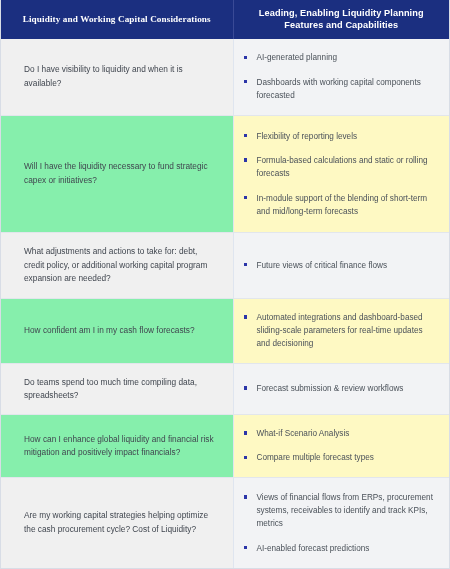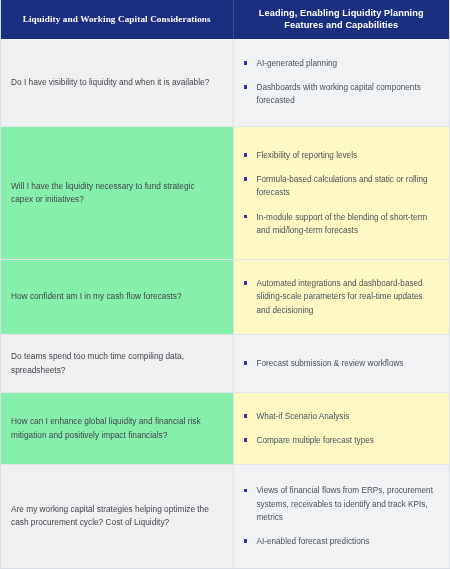--- a/index.html
+++ b/index.html
@@ -56,21 +56,21 @@
     font-size: 8.3px;
     color: #40464f;
     line-height: 1.62;
     box-sizing: border-box;
     border-bottom: 1px solid #e2e6ec;
   }
   tbody tr:last-child td {
     border-bottom: none;
   }
   tbody td.q-cell {
-    padding: 10px 14px 10px 10px;
+    padding: 10px 14px 10px 23px;
     border-right: 1px solid #dfe5ef;
   }
   tbody td.a-cell {
     padding: 10px 12px 10px 8px;
   }
 
   tbody tr.shade td { background: #f0f0f0; }
   tbody tr.plain td { background: #86efac; }
   tbody tr.shade td.a-cell { background: #f2f3f5; }
   tbody tr.plain td.a-cell { background: #fef9c3; }
@@ -136,20 +136,30 @@
             <span class="q-text">Will I have the liquidity necessary to fund strategic capex or initiatives?</span>
           </td>
           <td class="a-cell">
             <ul class="bullets">
               <li><span class="bullet-dot"></span><span>Flexibility of reporting levels</span></li>
               <li><span class="bullet-dot"></span><span>Formula-based calculations and static or rolling forecasts</span></li>
               <li><span class="bullet-dot"></span><span>In-module support of the blending of short-term and mid/long-term forecasts</span></li>
             </ul>
           </td>
         </tr>
+        <tr class="shade">
+          <td class="q-cell">
+            <span class="q-text">What adjustments and actions to take for: debt, credit policy, or additional working capital program expansion are needed?</span>
+          </td>
+          <td class="a-cell">
+            <ul class="bullets">
+              <li><span class="bullet-dot"></span><span>Future views of critical finance flows</span></li>
+            </ul>
+          </td>
+        </tr>
         <tr class="plain">
           <td class="q-cell">
             <span class="q-text">How confident am I in my cash flow forecasts?</span>
           </td>
           <td class="a-cell">
             <ul class="bullets">
               <li><span class="bullet-dot"></span><span>Automated integrations and dashboard-based sliding-scale parameters for real-time updates and decisioning</span></li>
             </ul>
           </td>
         </tr>

